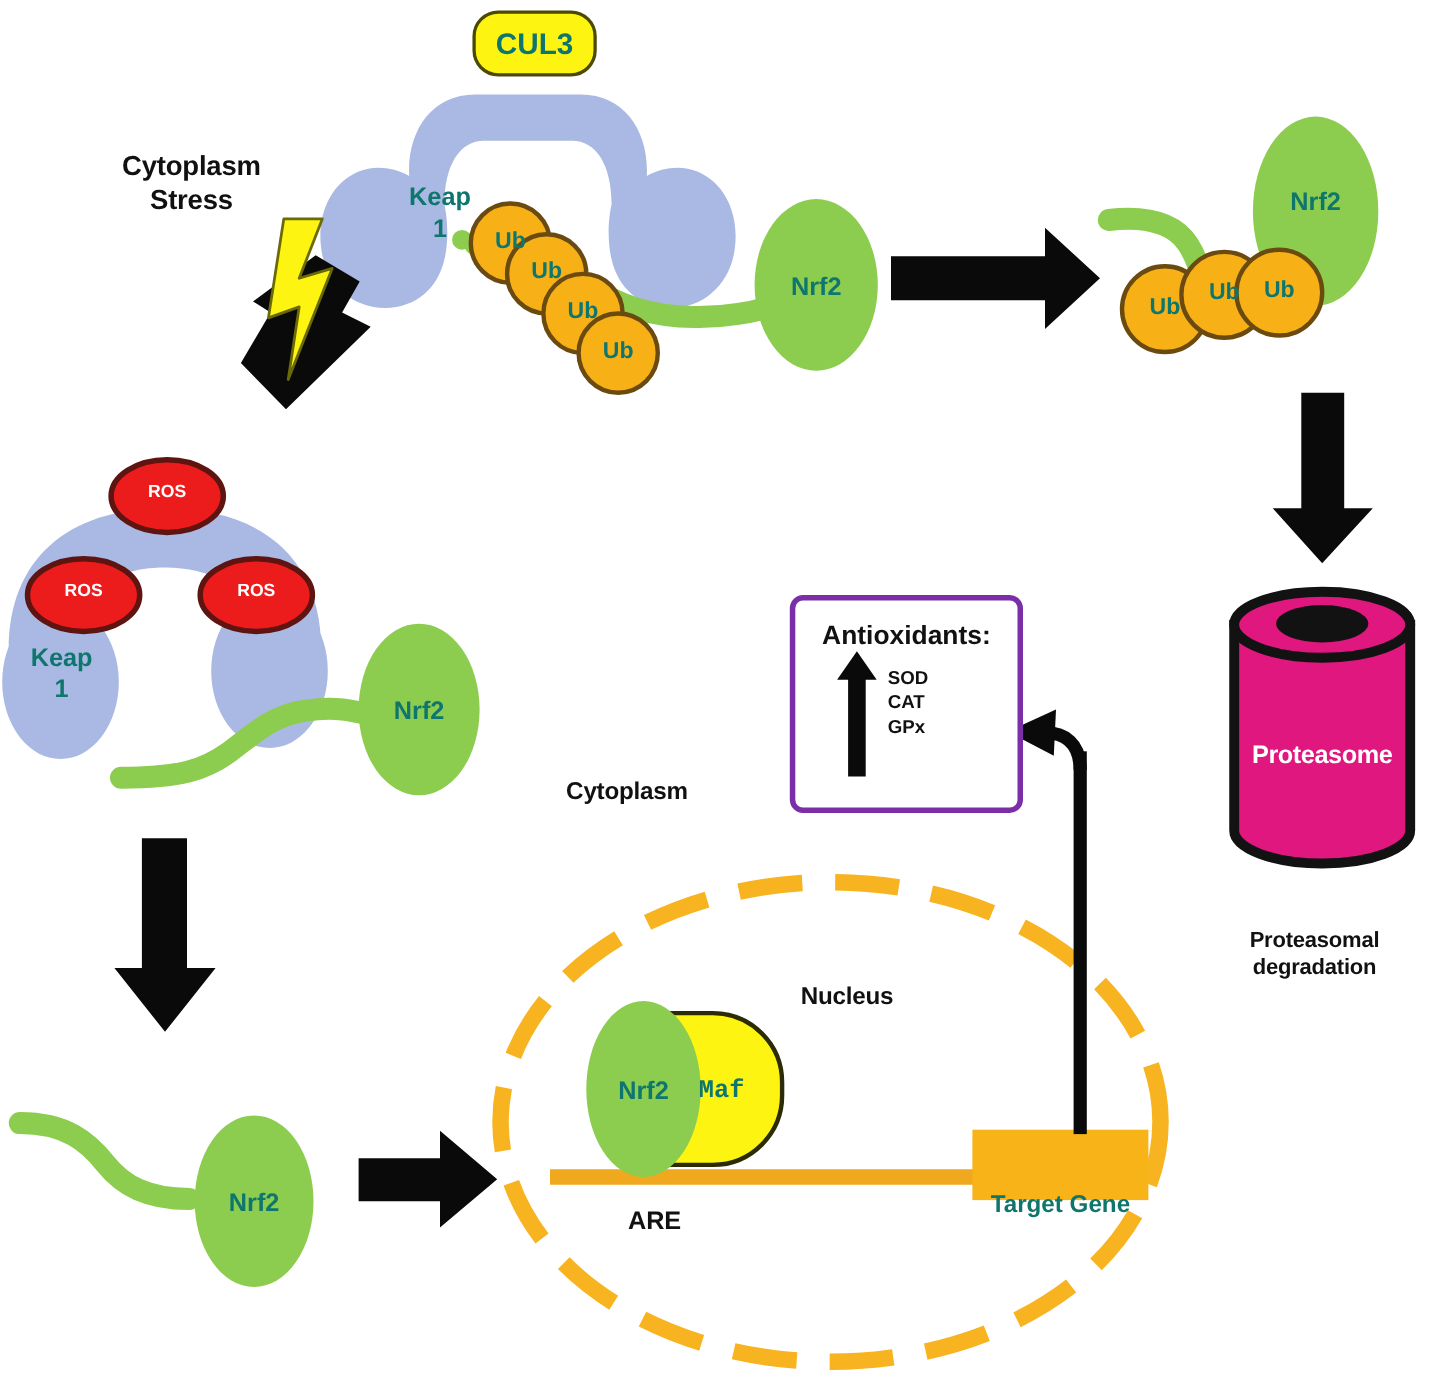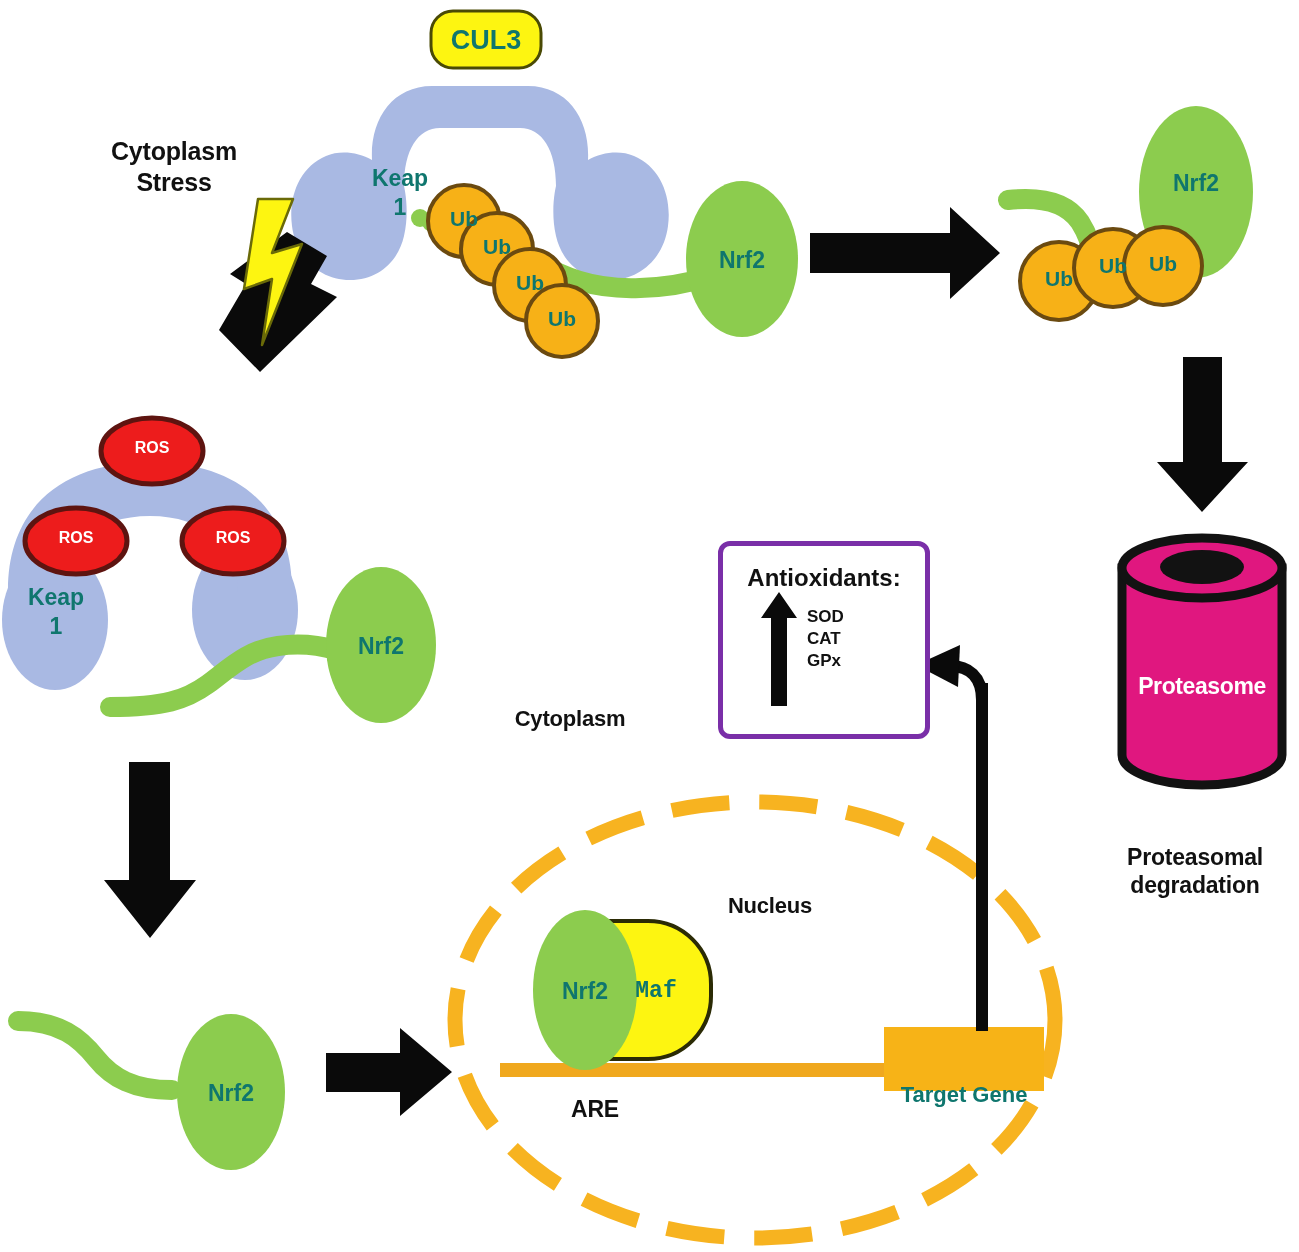--- a/index.html
+++ b/index.html
@@ -307,21 +307,21 @@
   <div class="shape-text" style="left:550px; top:978px; width:70px; font-size:23px;">Nrf2</div>
 
   <div class="shape-text" style="left:621px; top:978px; width:70px; font-size:23px;font-family:Liberation Mono, monospace;">Maf</div>
 
   <div class="lbl lbl-plain" style="left:540px; top:1095px; width:110px; font-size:23px;">ARE</div>
 
   <div class="shape-text" style="left:884px; top:1082px; width:160px; font-size:22px;">Target Gene</div>
 
   <div class="shape-text proteasome-text" style="left:1112px; top:673px; width:180px;">Proteasome</div>
 
-  <div class="lbl lbl-plain" style="left:1092px; top:843px; width:206px; font-size:23px;">Proteasomal
+  <div class="lbl lbl-plain" style="left:1092px; top:843px; width:206px; font-size:20px;">Proteasomal
 degradation</div>
 
   <div class="ab-box" style="left:718px; top:541px; width:212px; height:198px;">
 
     <div class="ab-title" style="left:0; top:18px;">Antioxidants:</div>
 
     <svg width="212" height="198" style="position:absolute; left:0; top:0;">
       <path d="M38 72 L56 46 L74 72 L64 72 L64 160 L48 160 L48 72 Z" fill="#0a0a0a"></path>
     </svg>
 

